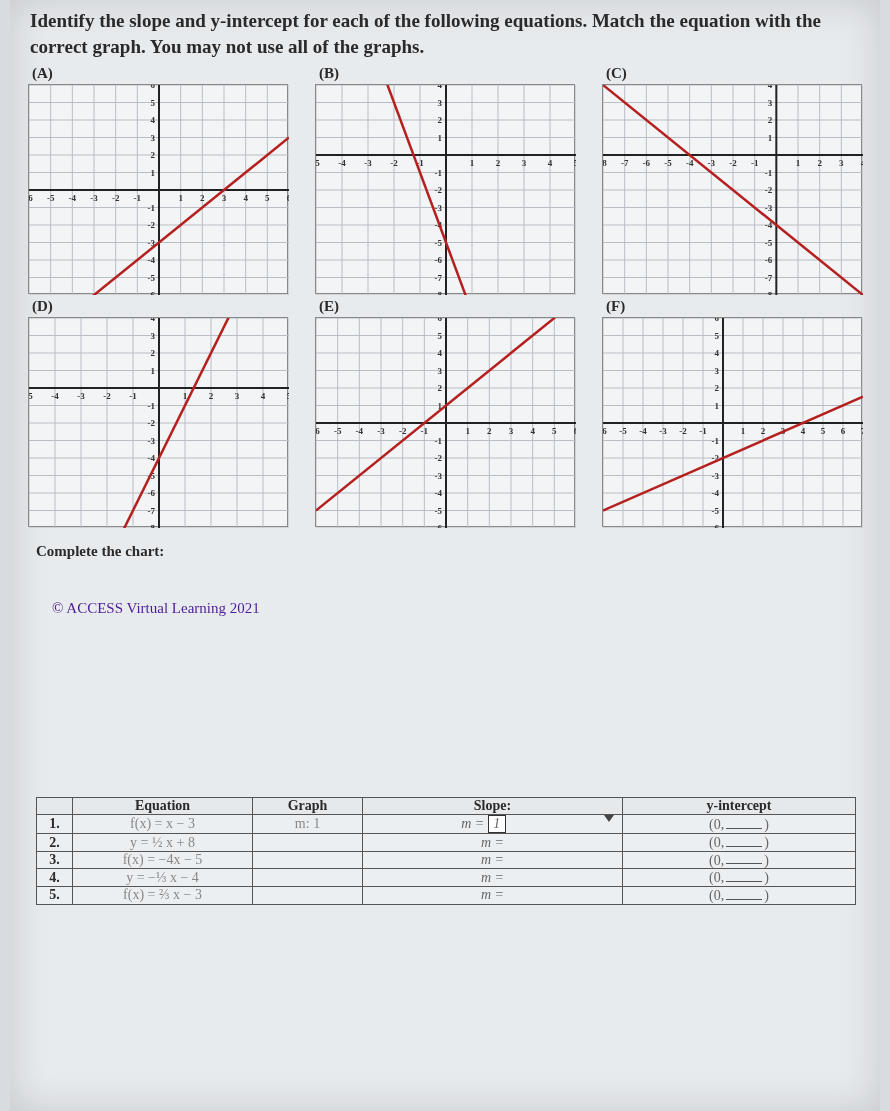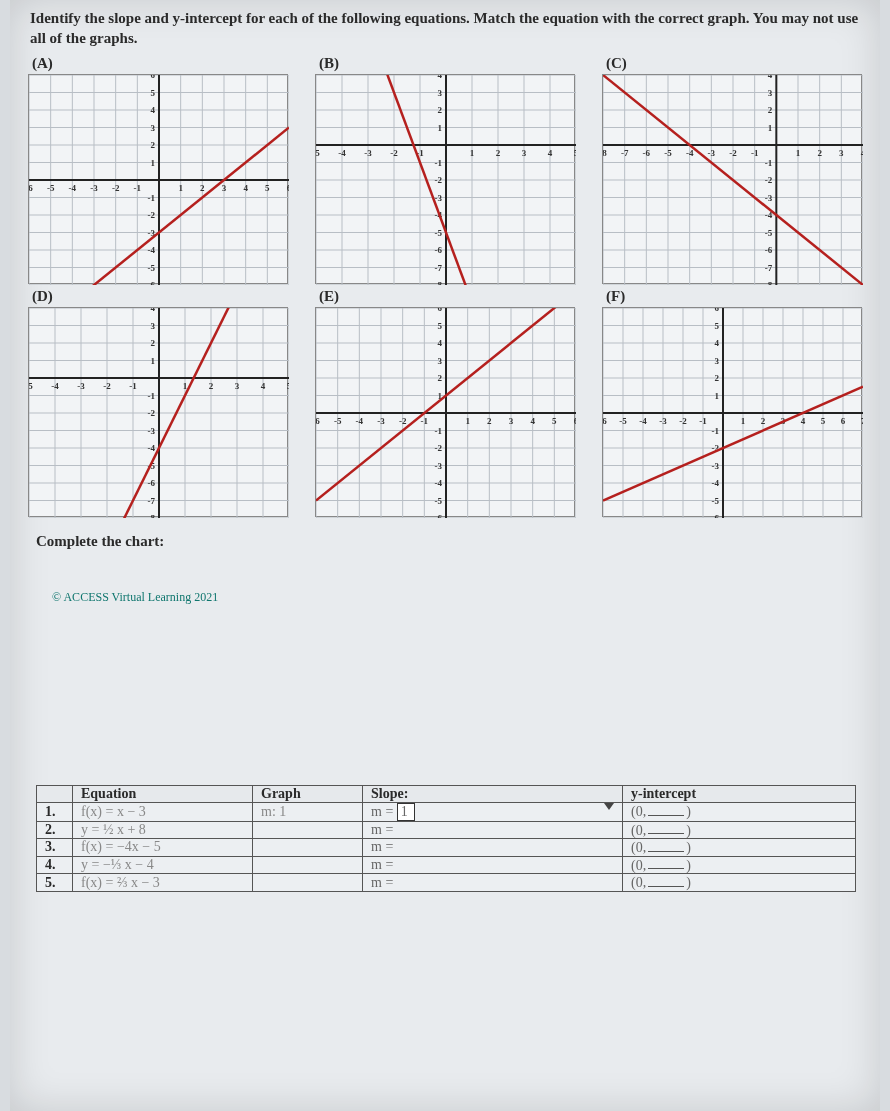--- a/index.html
+++ b/index.html
@@ -15,21 +15,21 @@
   .page {
     background: #e8ebee;
     width: 870px;
     margin: 0 auto;
     padding: 8px 18px 0 18px;
     min-height: 1111px;
     box-shadow: inset 0 0 40px rgba(0,0,0,0.15);
   }
   .instructions {
     font-weight: bold;
-    font-size: 15px;
+    font-size: 19px;
     line-height: 1.35;
     margin-bottom: 6px;
     padding: 0 2px;
   }
   .graphs-row {
     display: flex;
     gap: 8px;
     justify-content: space-between;
     margin-bottom: 4px;
   }
@@ -46,51 +46,51 @@
     background: #f2f4f6;
     border: 1px solid #888;
     position: relative;
   }
   .complete {
     font-weight: bold;
     font-size: 15px;
     margin: 16px 0 40px 8px;
   }
   .copyright {
-    font-size: 12px;
-    color: #0f766e;
+    font-size: 15px;
+    color: #4c1d95;
     margin: 16px 0 180px 24px;
   }
   table.chart {
     border-collapse: collapse;
     width: 820px;
     margin-left: 8px;
     font-size: 14px;
     background: #eceff2;
   }
   table.chart th, table.chart td {
     border: 1px solid #555;
     padding: 0 8px;
-    text-align: left;
+    text-align: center;
     vertical-align: middle;
   }
   table.chart th {
     font-weight: bold;
     background: #e6e9ec;
   }
   table.chart td.rownum {
     width: 36px;
     font-weight: bold;
   }
   table.chart td.eq {
     color: #888;
     width: 180px;
   }
   table.chart td.graphcol { width: 110px; color:#888; }
-  table.chart td.slopecol { width: 260px; color:#666; }
+  table.chart td.slopecol { width: 260px; color:#666;font-style:italic; }
   table.chart td.ycol { color:#666; }
   .blank-line {
     display: inline-block;
     border-bottom: 1px solid #555;
     min-width: 36px;
     height: 0.9em;
     vertical-align: baseline;
     margin: 0 2px;
   }
   .dropdown-arrow {

